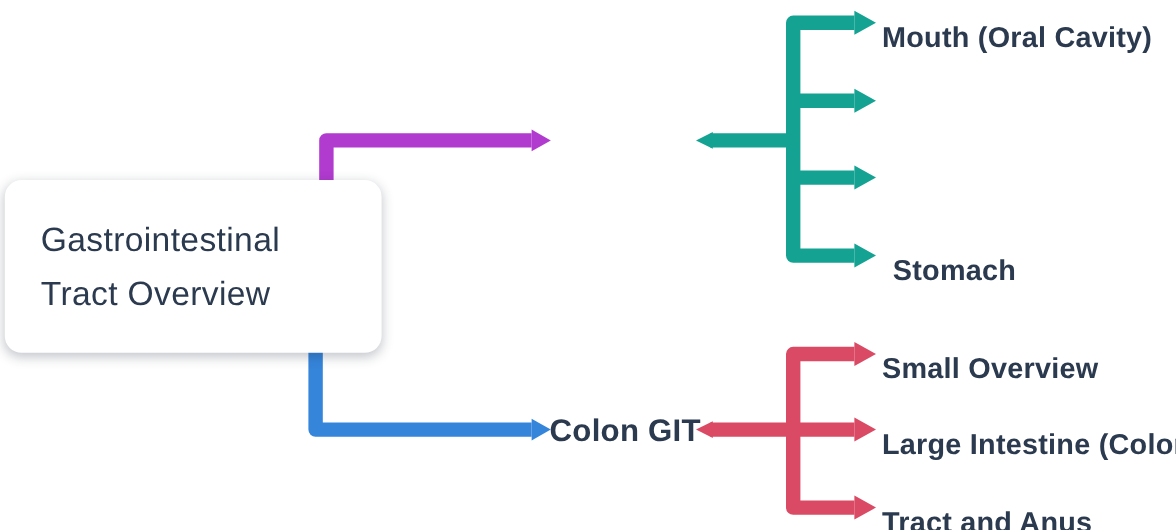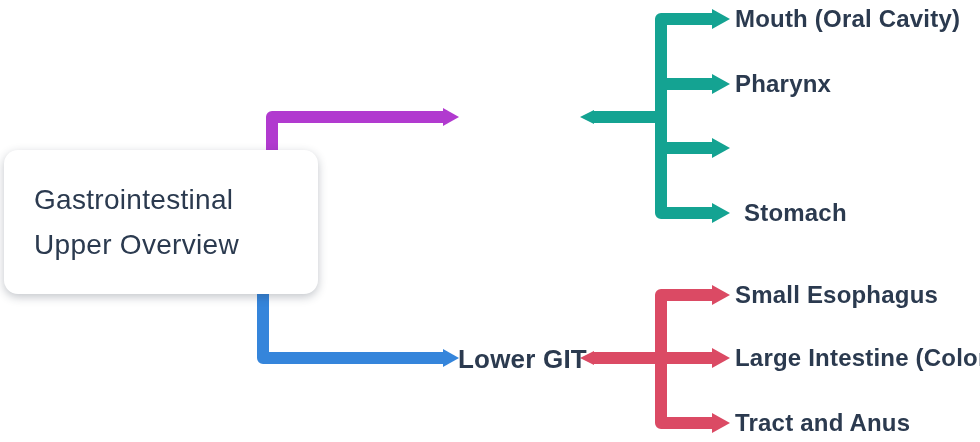--- a/index.html
+++ b/index.html
@@ -67,20 +67,21 @@
   }
   .leaf-label {
     position: absolute;
     transform: translateY(-50%);
     font-size: 24px;
     font-weight: 700;
     color: var(--text);
     white-space: nowrap;
     letter-spacing: 0.2px;
     z-index: 2;
+    margin-top: 13px;
   }
 </style>
 </head>
 <body>
 
 <div class="canvas">
 
   <svg class="connectors" viewBox="0 0 980 442" xmlns="http://www.w3.org/2000/svg">
 
     <g>
@@ -110,26 +111,25 @@
       <path class="stroke-lower-br" d="M592 358 L661 358"></path>
       <path class="stroke-lower-br" d="M712 295 L661 295 L661 423 L712 423"></path>
       <path class="stroke-lower-br" d="M661 358 L712 358"></path>
       <polygon class="fill-lower-br" points="712,285 730,295 712,305"></polygon>
       <polygon class="fill-lower-br" points="712,348 730,358 712,368"></polygon>
       <polygon class="fill-lower-br" points="712,413 730,423 712,433"></polygon>
     </g>
   </svg>
 
   <div class="center-node">
-    <span>Gastrointestinal Upper Overview</span>
+    <span>Gastrointestinal Tract Overview</span>
   </div>
 
-  <div class="branch-label" style="left:458px; top:359px;">Lower GIT</div>
+  <div class="branch-label" style="left:458px; top:359px;">Colon GIT</div>
 
   <div class="leaf-label" style="left:735px; top:19px;">Mouth (Oral Cavity)</div>
-  <div class="leaf-label" style="left:735px; top:84px;">Pharynx</div>
   <div class="leaf-label" style="left:744px; top:213px;">Stomach</div>
 
-  <div class="leaf-label" style="left:735px; top:295px;">Small Esophagus</div>
+  <div class="leaf-label" style="left:735px; top:295px;">Small Overview</div>
   <div class="leaf-label" style="left:735px; top:358px;">Large Intestine (Colon)</div>
   <div class="leaf-label" style="left:735px; top:423px;">Tract and Anus</div>
 
 </div>
 
 </body></html>

